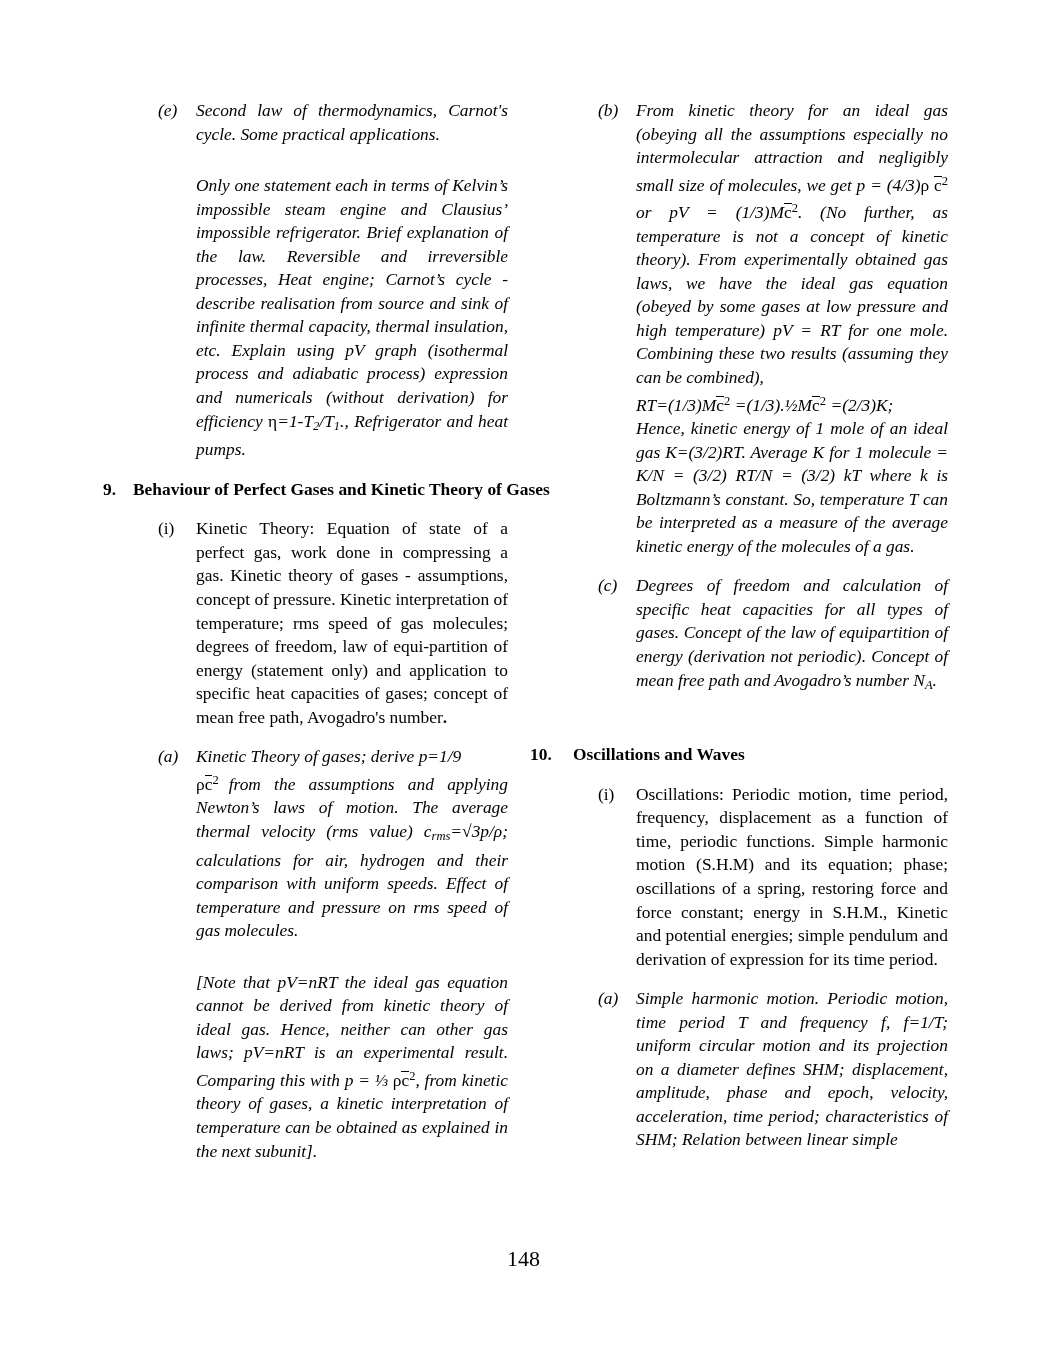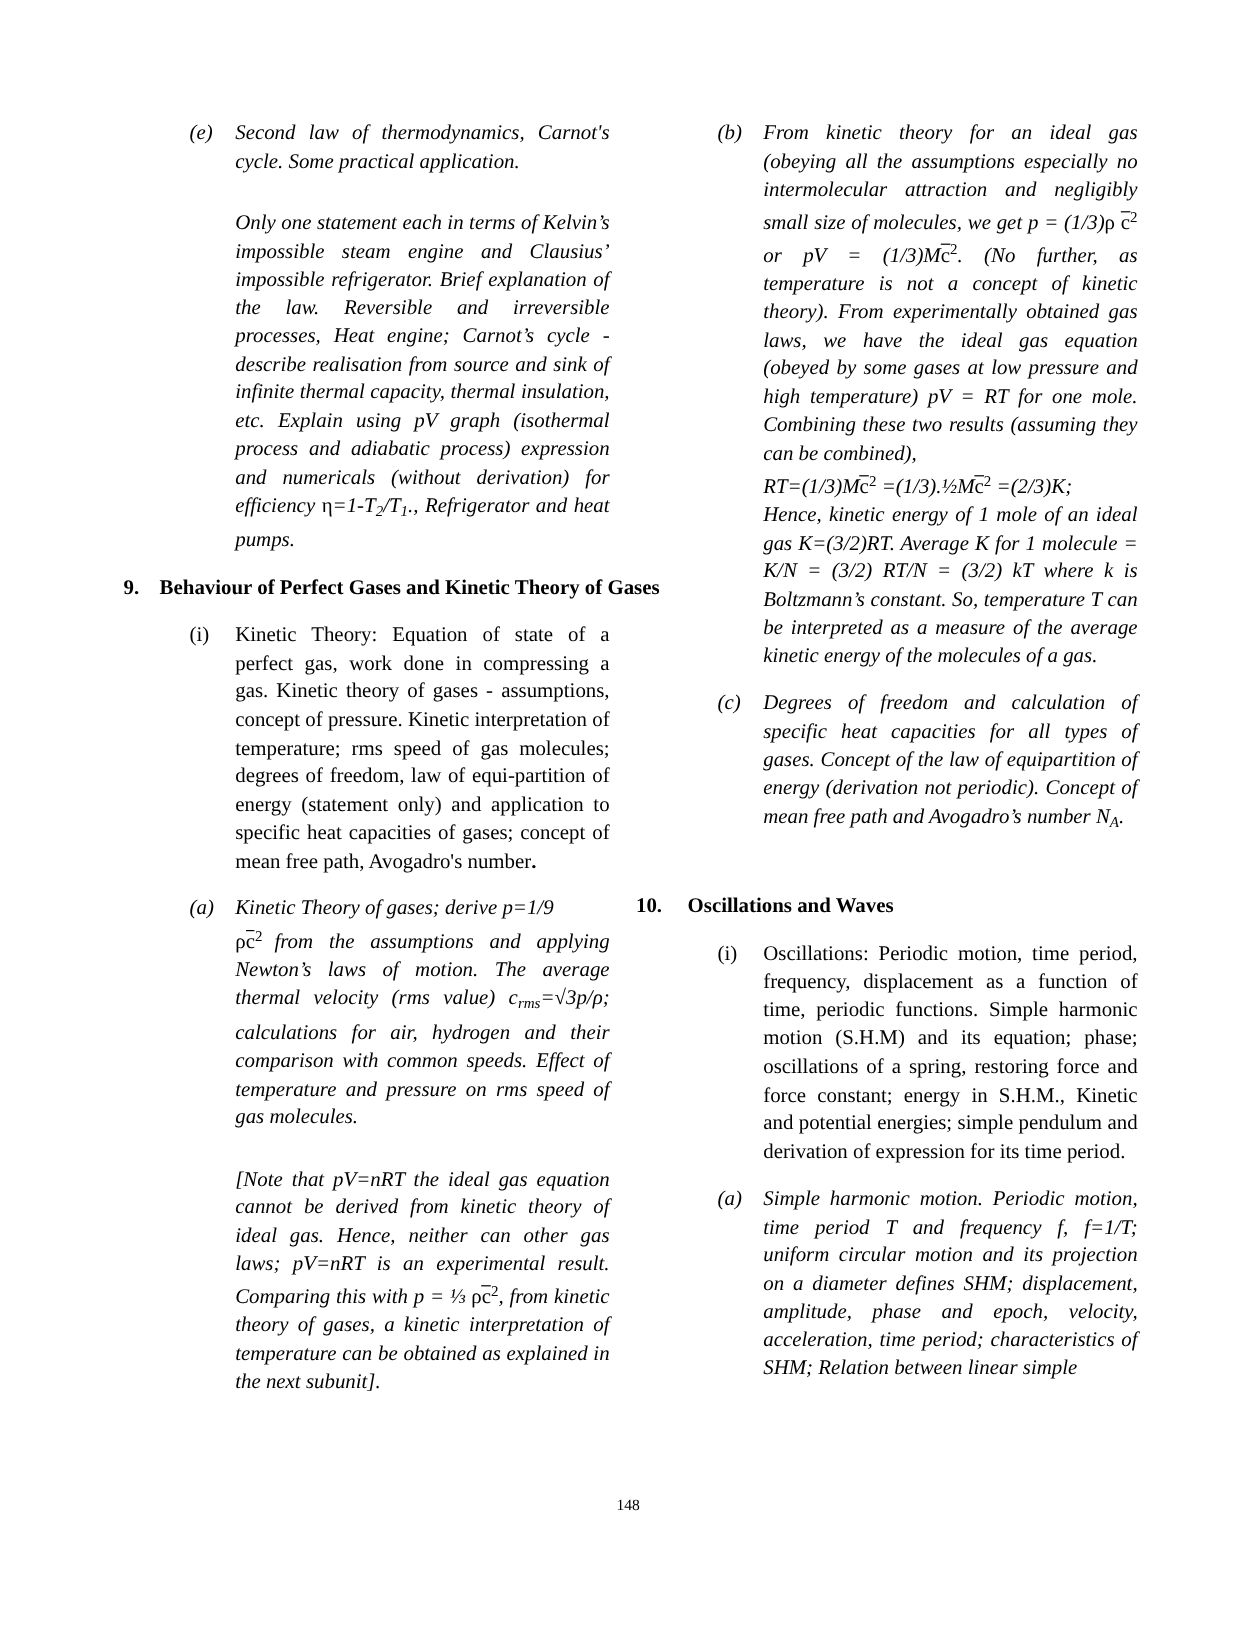--- a/index.html
+++ b/index.html
@@ -106,64 +106,64 @@
     font-style: normal;
   }
   .nbsp-gap { display: inline-block; width: 10px; }
 
   .page-number {
     position: absolute;
     left: 0;
     right: 0;
     top: 1246px;
     text-align: center;
-    font-size: 13px;
+    font-size: 22px;
     font-style: normal;
     font-family: "Liberation Serif", "DejaVu Serif", serif;
   }
 </style>
 </head>
 <body>
 
 <div class="page">
 
   <div class="col col-left">
 
     <div class="item it">
       <span class="marker">(e)</span>
-      <span class="body">Second law of thermodynamics, Carnot's cycle. Some practical application.</span>
+      <span class="body">Second law of thermodynamics, Carnot's cycle. Some practical applications.</span>
     </div>
 
     <div class="cont it"><span>Only one statement each in terms of Kelvin’s impossible steam engine and Clausius’ impossible refrigerator. Brief explanation of the law. Reversible and irreversible processes, Heat engine; Carnot’s cycle - describe realisation from source and sink of infinite thermal capacity, thermal insulation, etc. Explain using pV graph (isothermal process and adiabatic process) expression and numericals (without derivation) for efficiency </span><span class="upr">η</span><span>=1-</span><span>T</span><span class="sub">2</span><span>/T</span><span class="sub">1</span><span>., Refrigerator and heat pumps.</span></div>
 
     <div class="heading h9">
       <span class="num">9.</span>
       <span class="htext">Behaviour of Perfect Gases and Kinetic Theory of Gases</span>
     </div>
 
     <div class="item roman ro">
       <span class="marker">(i)</span>
       <span class="body"><span>Kinetic Theory: Equation of state of a perfect gas, work done in compressing a gas. Kinetic theory of gases  - assumptions, concept of pressure. Kinetic interpretation of temperature; rms speed of gas molecules; degrees of freedom, law of equi-partition of energy (statement only) and application to specific heat capacities of gases; concept of mean free path, Avogadro's number</span><b>.</b></span>
     </div>
 
     <div class="item it">
       <span class="marker">(a)</span>
       <span class="body"><span>Kinetic Theory of gases; derive   p=1/9</span><br><span class="upr">ρ</span><span class="ovb">c</span><span class="sup upr">2</span><span class="nbsp-gap"></span><span>from the assumptions and applying Newton’s laws of motion. The average thermal velocity (rms value) </span><span>c</span><span class="sub">rms</span><span>=√3p/ρ;</span>
-        <span>calculations for air, hydrogen and their comparison with common speeds. Effect of temperature and pressure on rms speed of gas molecules.</span></span>
+        <span>calculations for air, hydrogen and their comparison with uniform speeds. Effect of temperature and pressure on rms speed of gas molecules.</span></span>
     </div>
 
     <div class="cont it"><span>[Note that pV=nRT the ideal gas equation cannot be derived from kinetic theory of ideal gas.  Hence, neither can other gas laws; pV=nRT is an experimental result.  Comparing this with  p  =  ⅓ </span><span class="upr">ρ</span><span class="ovb">c</span><span class="sup upr">2</span><span>, from kinetic theory of gases, a kinetic interpretation of temperature can be obtained as explained in the next subunit].</span></div>
 
   </div>
 
   <div class="col col-right">
 
     <div class="item it">
       <span class="marker">(b)</span>
-      <span class="body"><span>From kinetic theory for an ideal gas (obeying all the assumptions especially no intermolecular attraction and negligibly small size of molecules, we get   p  =  (1/3)</span><span class="upr">ρ</span>
+      <span class="body"><span>From kinetic theory for an ideal gas (obeying all the assumptions especially no intermolecular attraction and negligibly small size of molecules, we get   p  =  (4/3)</span><span class="upr">ρ</span>
         <span class="ovb">c</span><span class="sup upr">2</span>
         <span>or pV = (1/3)M</span><span class="ovb">c</span><span class="sup upr">2</span><span>. (No further, as temperature is not a concept of kinetic theory). From experimentally obtained gas laws, we have the ideal gas equation (obeyed by some gases at low pressure and high temperature) pV = RT for one mole.  Combining these two results (assuming they can be combined), </span><br><span>RT=(1/3)M</span><span class="ovb">c</span><span class="sup upr">2</span>
         <span>=(1/3).½M</span><span class="ovb">c</span><span class="sup upr">2</span>
         <span>=(2/3)K;</span><br><span>Hence, kinetic energy of 1 mole of an ideal gas K=(3/2)RT.  Average K for 1 molecule = K/N = (3/2) RT/N = (3/2) kT where k is Boltzmann’s constant.  So, temperature T can be interpreted as a measure of the average kinetic energy of the molecules of a gas.</span></span>
     </div>
 
     <div class="item it">
       <span class="marker">(c)</span>
       <span class="body"><span>Degrees of freedom and calculation of specific heat capacities for all types of gases.  Concept of the law of equipartition of energy (derivation not periodic).  Concept of mean free path and Avogadro’s number N</span><span class="sub">A</span><span>.</span></span>
     </div>

